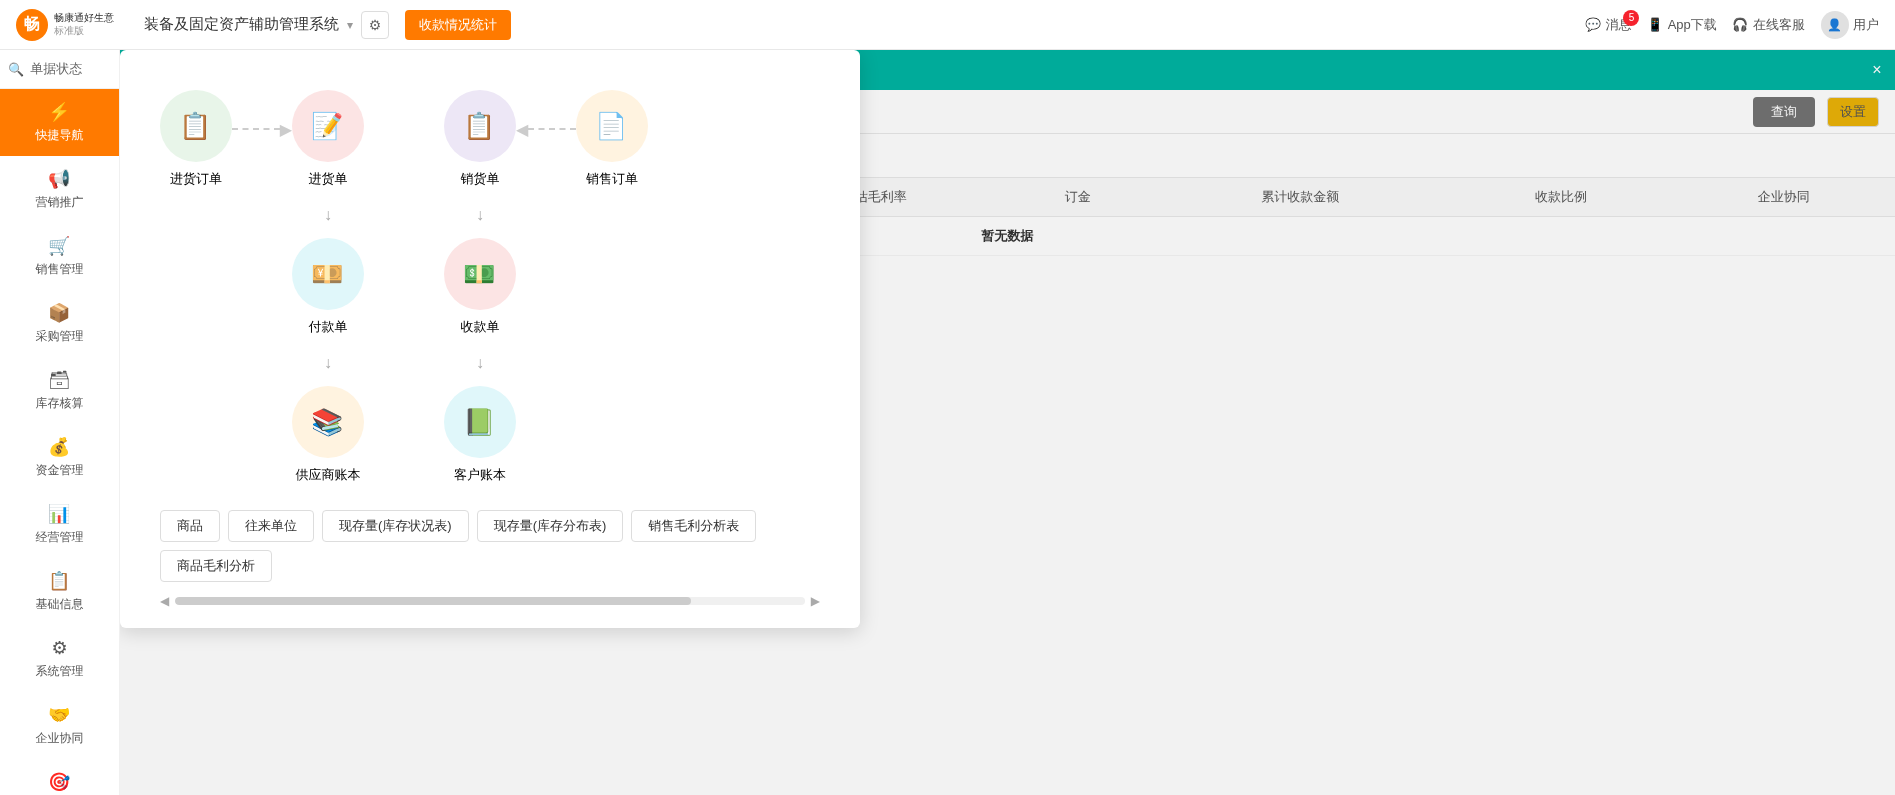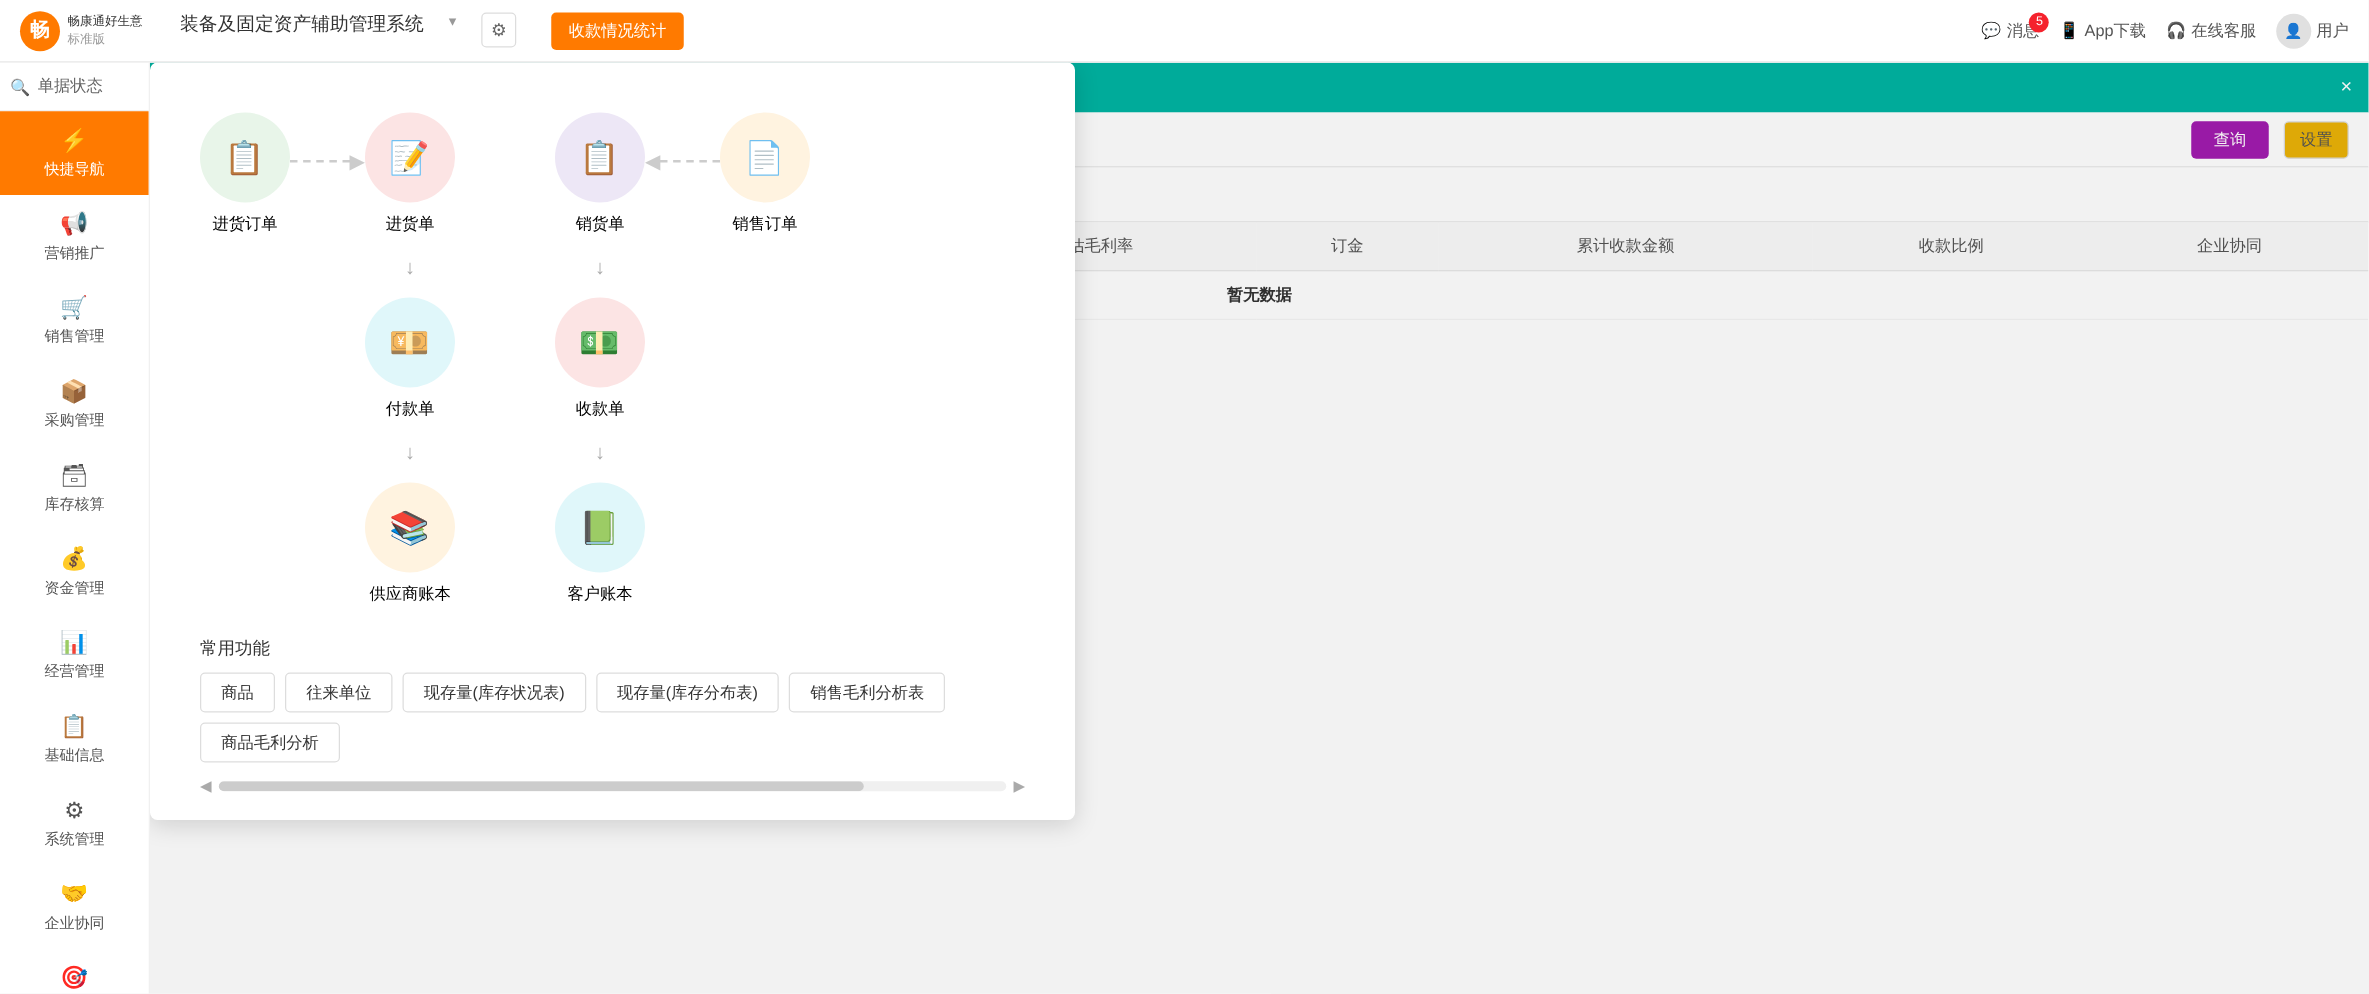--- a/index.html
+++ b/index.html
@@ -27,22 +27,22 @@
       background: #ff7a00;
       border-radius: 50%;
       display: flex; align-items: center; justify-content: center;
       color: #fff; font-size: 16px; font-weight: bold;
     }
     .logo-text { font-size: 10px; color: #333; line-height: 1.3; }
     .logo-sub { font-size: 10px; color: #999; }
     .system-title {
       flex: 1;
       display: flex;
-      align-items: flex-start;
-      gap: 20px;
+      align-items: center;
+      gap: 8px;
       padding-left: 8px;
     }
     .system-title-text { font-size: 15px; color: #333; font-weight: 500; }
     .chevron-down { color: #999; font-size: 12px; }
     .gear-btn {
       width: 28px; height: 28px;
       border: 1px solid #ddd; border-radius: 4px;
       display: flex; align-items: center; justify-content: center;
       cursor: pointer; color: #666; font-size: 14px;
       background: #fff;
@@ -170,21 +170,21 @@
       gap: 12px;
       border-bottom: 1px solid #e8e8e8;
     }
     .toolbar-btn {
       display: flex; align-items: center; gap: 4px;
       color: #555; font-size: 13px; cursor: pointer;
       padding: 4px 8px; border-radius: 2px;
     }
     .toolbar-spacer { flex: 1; }
     .query-btn {
-      background: #a21caf; color: #fff;
+      background: #737373; color: #fff;
       border: none; border-radius: 4px;
       padding: 6px 18px; font-size: 13px;
       cursor: pointer;
     }
     .set-btn {
       background: #eab308; color: #555;
       border: 1px solid #ddd; border-radius: 4px;
       padding: 5px 12px; font-size: 13px;
       cursor: pointer;
     }
@@ -554,21 +554,20 @@
 
           <div class="flow-node">
             <div style="background:#e0f7fa; color:#26c6da; font-size:26px; width:72px; height:72px; border-radius:50%; display:flex; align-items:center; justify-content:center;">📗</div>
             <span>客户账本</span>
           </div>
           <div style="width:60px;"></div>
           <div style="width:72px;"></div>
         </div>
 
         <div class="common-section">
-          <div class="common-title">常用功能</div>
           <div class="common-buttons">
             <button class="common-btn">商品</button>
             <button class="common-btn">往来单位</button>
             <button class="common-btn">现存量(库存状况表)</button>
             <button class="common-btn">现存量(库存分布表)</button>
             <button class="common-btn">销售毛利分析表</button>
             <button class="common-btn">商品毛利分析</button>
           </div>
         </div>
 

